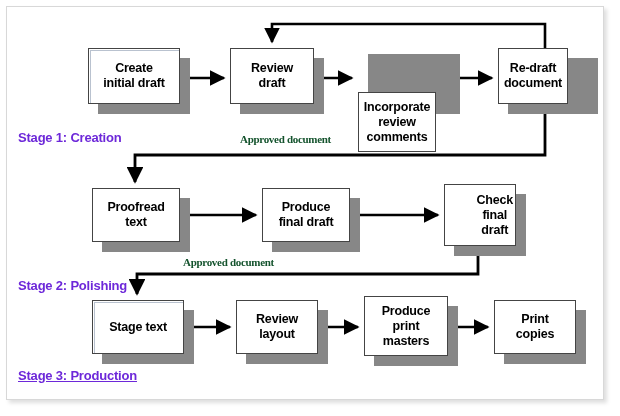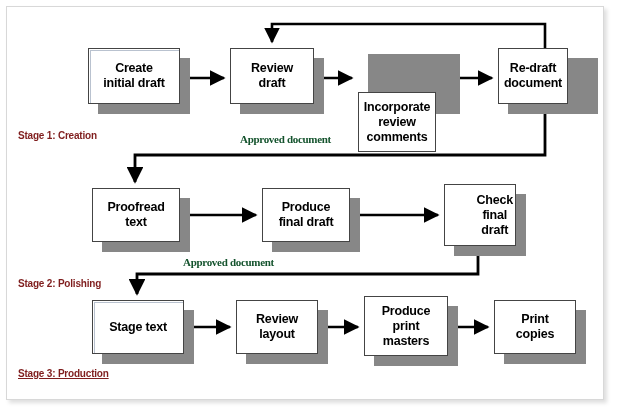--- a/index.html
+++ b/index.html
@@ -63,22 +63,22 @@
     background: #878787;
     z-index: 1;
   }
   .node.dbl {
     box-shadow: inset 1px 1px 0 0 #ffffff, inset 2px 2px 0 0 #b9c2cf;
   }
   .stage-label {
     position: absolute;
     font-family: "Liberation Sans", sans-serif;
     font-weight: bold;
-    font-size: 10px;
-    color: #7f1d1d;
+    font-size: 13px;
+    color: #6d28d9;
     letter-spacing: -0.2px;
     white-space: nowrap;
     z-index: 4;
   }
   .edge-label {
     position: absolute;
     font-family: Liberation Serif, serif;
     font-weight: bold;
     font-size: 11px;
     color: #14532d;

